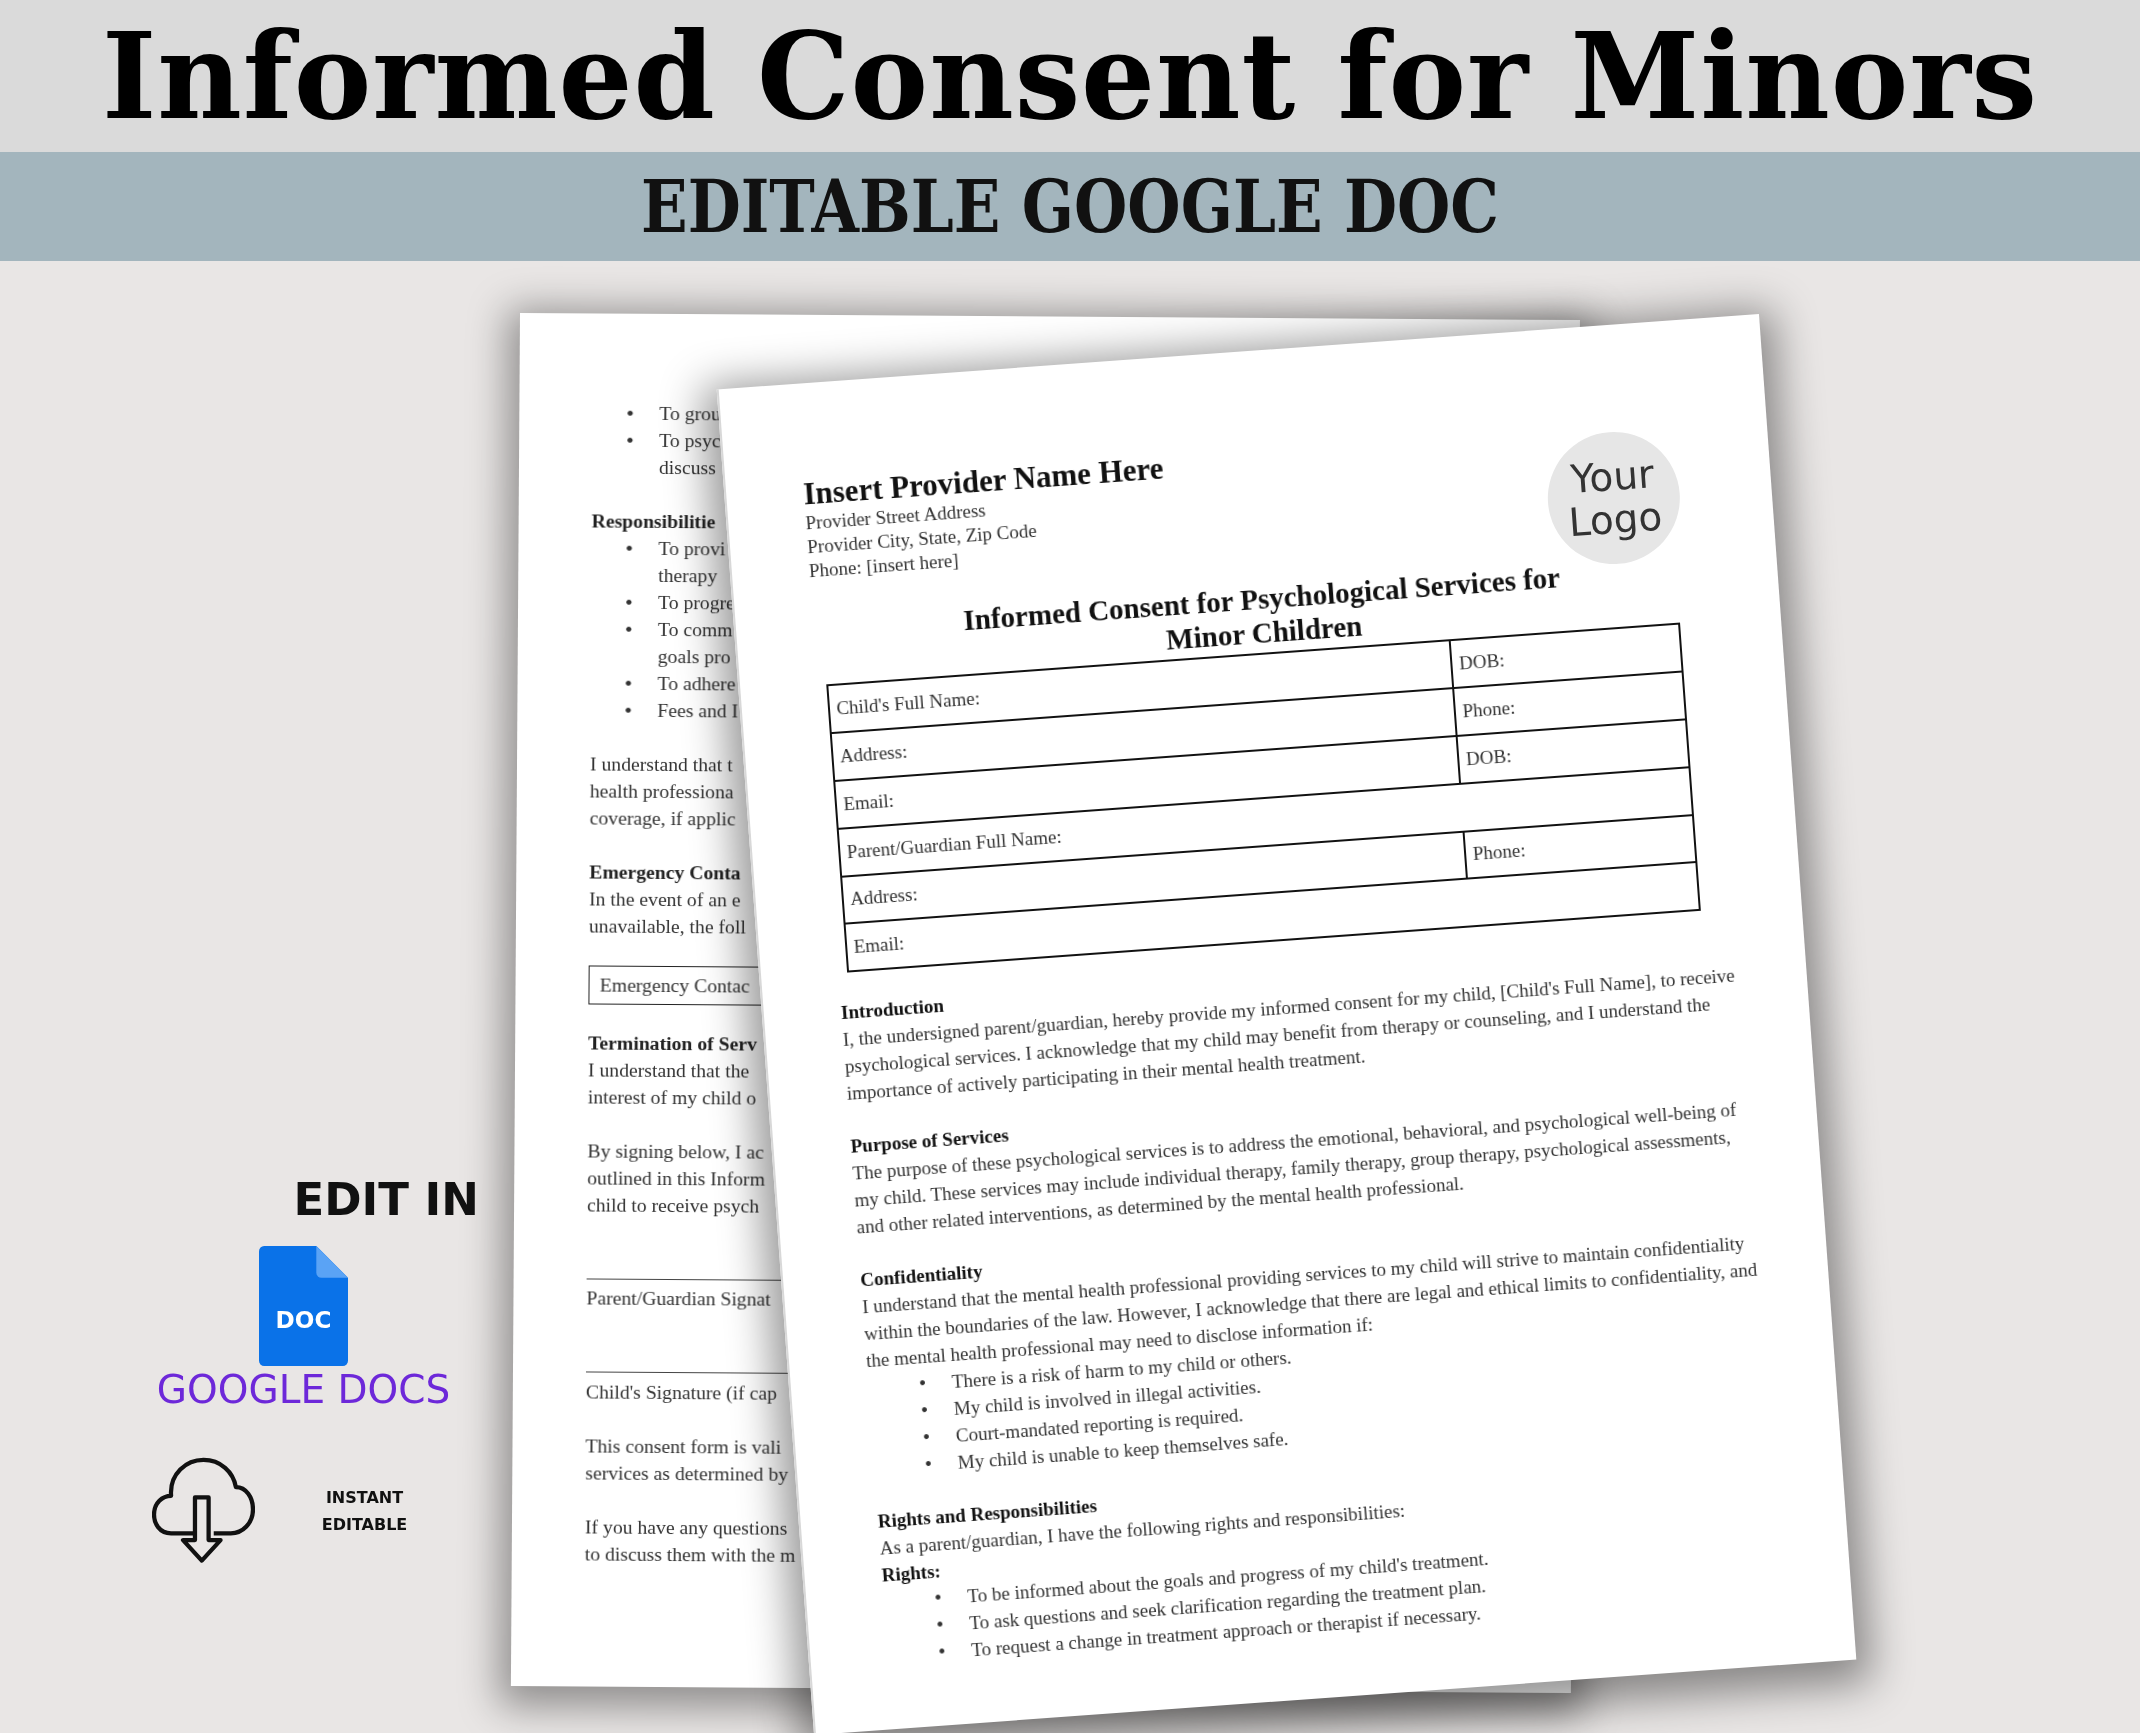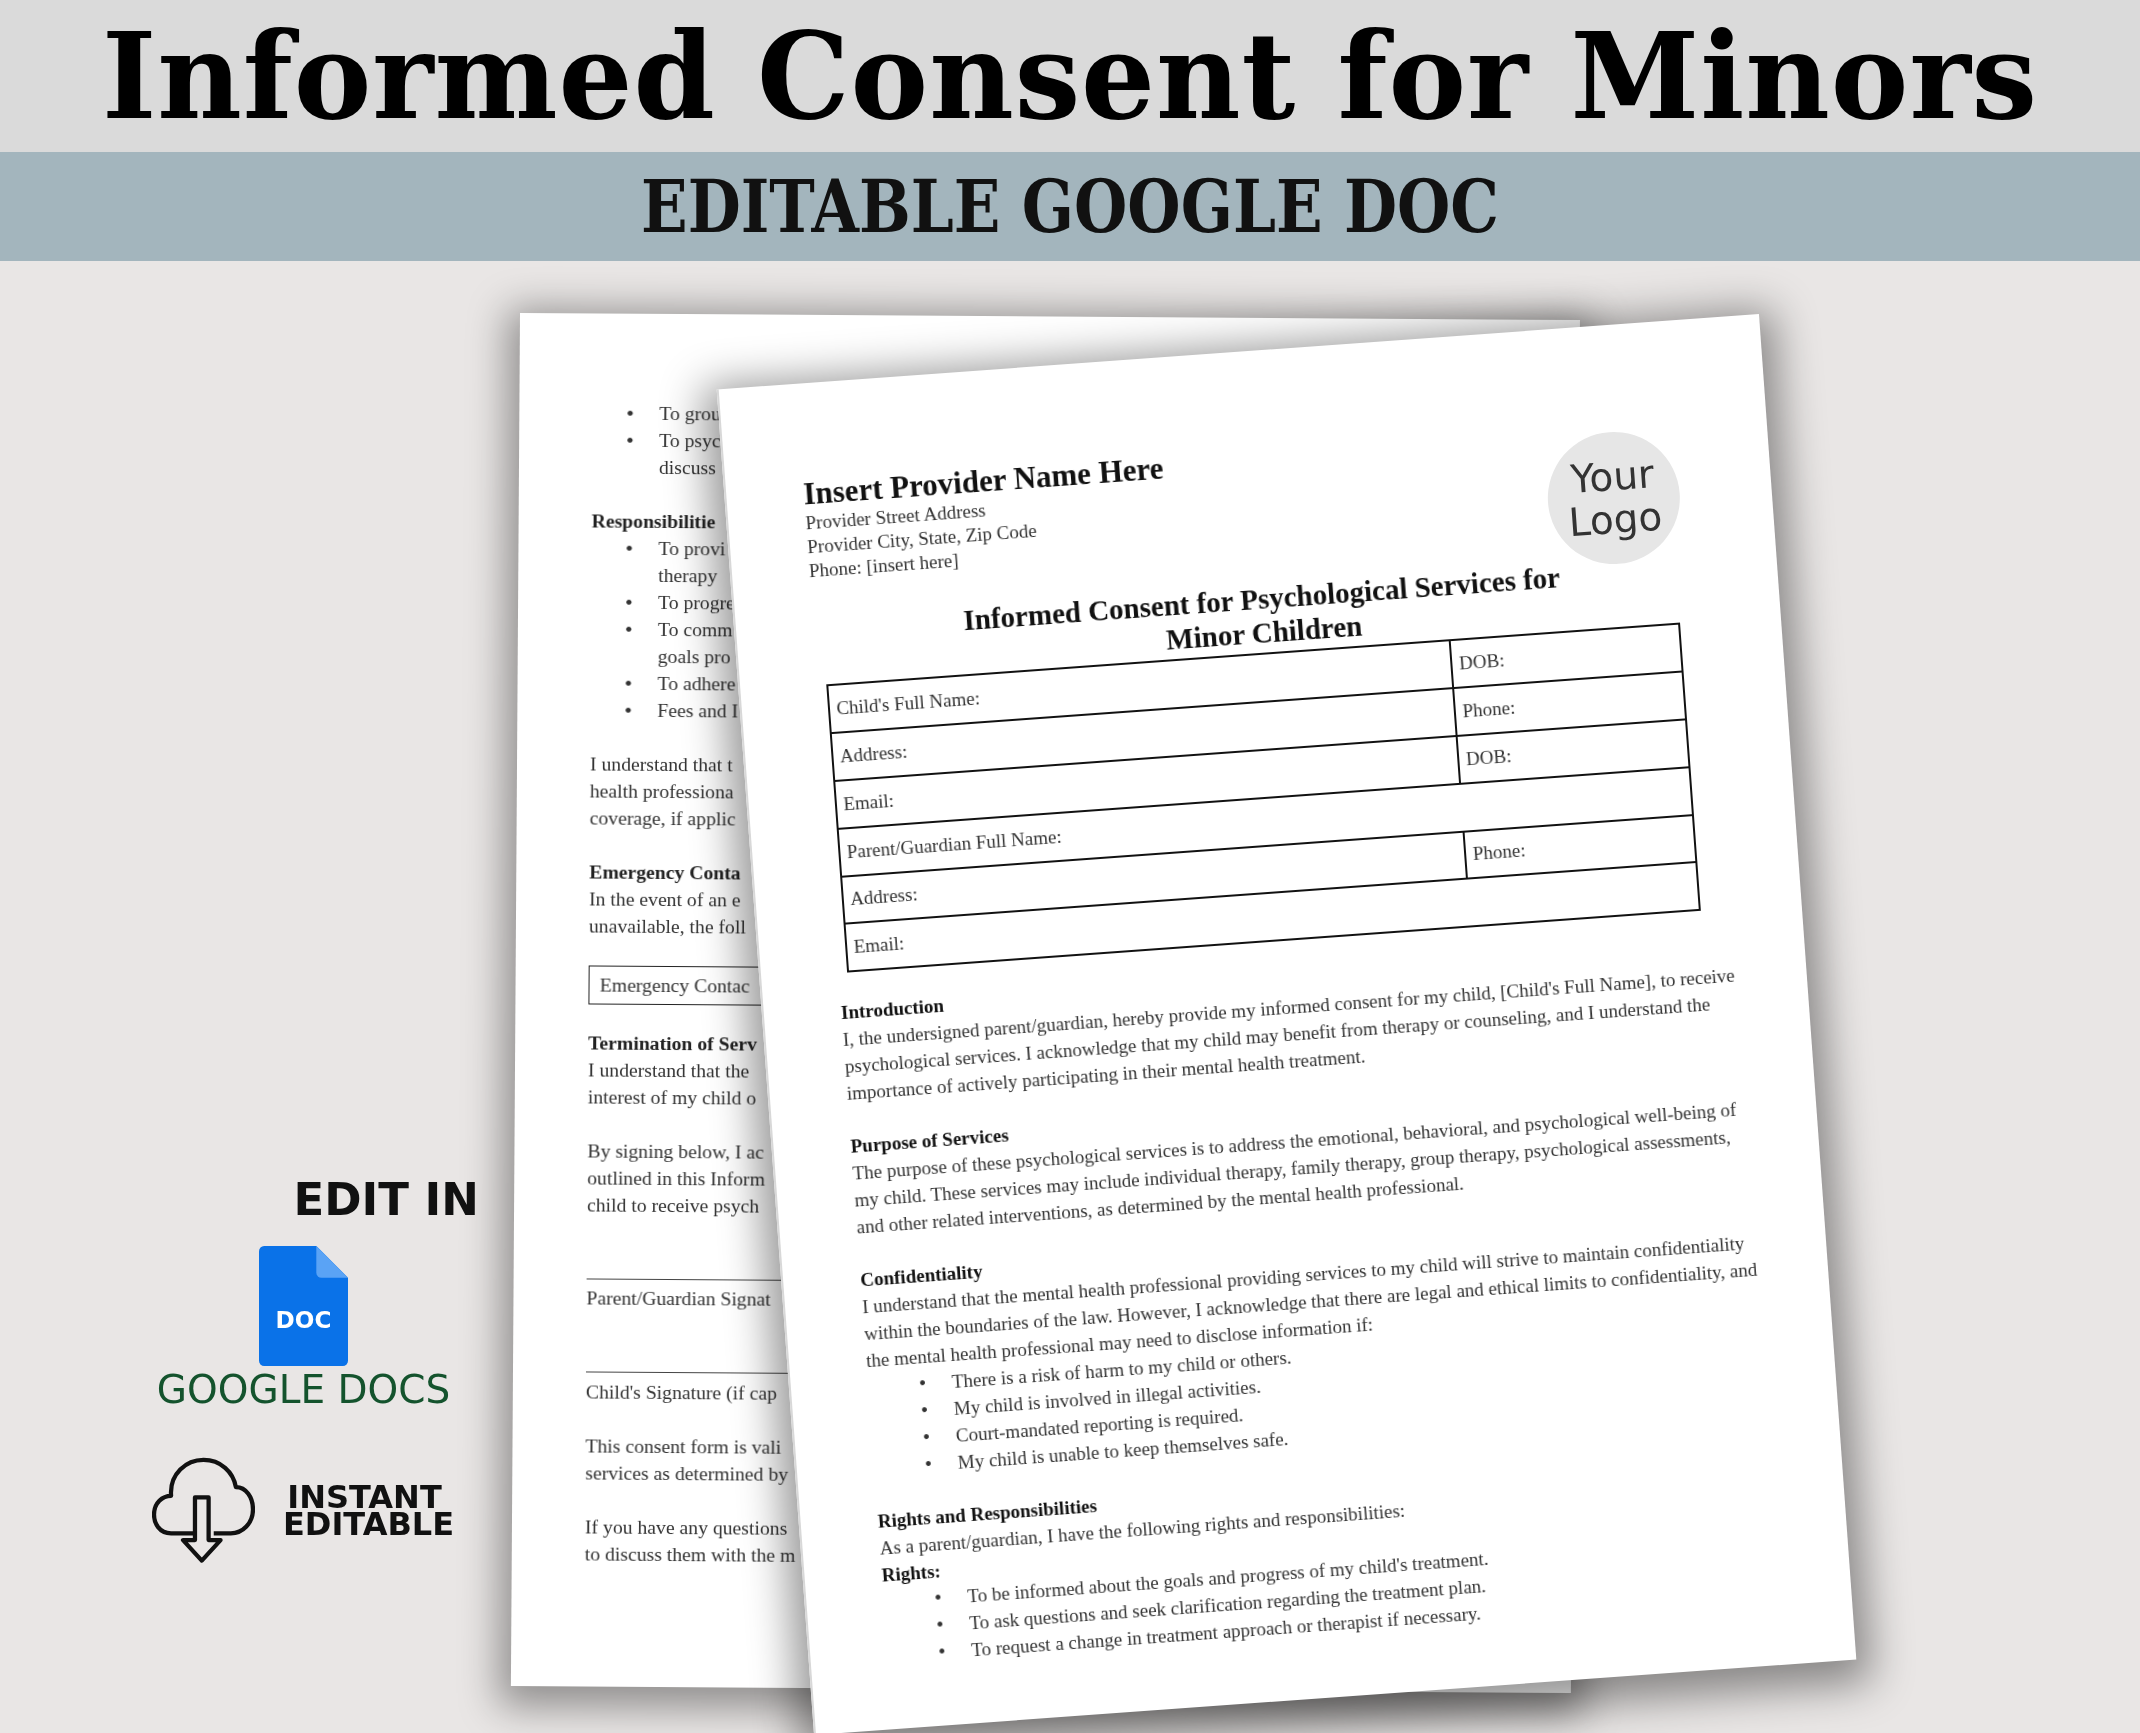--- a/index.html
+++ b/index.html
@@ -30,23 +30,23 @@
   .info-table { width:856px; border-collapse:collapse; margin-top:3.4px; margin-left:8.6px; font-size:19px; color:#333; }
   .info-table td { border:2.6px solid #111; height:39px; padding:3.4px 6.8px; vertical-align:middle; }
   .info-table td.narrow { width:214px; }
   .sec { margin-top:26px; font-size:19px; line-height:27px; color:#333; }
   .sec .h { font-weight:bold; color:#111; }
   .sec .bl { position:relative; padding-left:84px; }
   .sec .bl::before { content:"•"; position:absolute; left:51px; top:0; font-size:20.5px; }
 
   .edit-in { position:absolute; left:128px; top:1173px; width:351px; text-align:right; font-family:"DejaVu Sans", sans-serif; font-weight:bold; font-size:45px; color:#111; }
   .doc-icon { position:absolute; left:259px; top:1246px; width:89px; height:120px; }
-  .gdocs-label { position:absolute; left:128px; top:1367px; width:351px; text-align:center; font-family:"DejaVu Sans", sans-serif; font-size:39px; color:#14532d; }
+  .gdocs-label { position:absolute; left:128px; top:1367px; width:351px; text-align:center; font-family:"DejaVu Sans", sans-serif; font-size:39px; color:#6d28d9; }
   .cloud-icon { position:absolute; left:152px; top:1448px; width:103px; height:116px; }
-  .instant { position:absolute; left:283px; top:1484px; width:163px; text-align:center; font-family:"DejaVu Sans", sans-serif; font-weight:bold; font-size:32px; line-height:27px; color:#111; }
+  .instant { position:absolute; left:283px; top:1484px; width:163px; text-align:center; font-family:"DejaVu Sans", sans-serif; font-weight:bold; font-size:16px; line-height:27px; color:#111; }
 </style>
 </head>
 <body>
 
 <div class="band-top"></div>
 <div class="band-sub"></div>
 <div class="main-title">Informed Consent for Minors</div>
 <div class="sub-title">EDITABLE GOOGLE DOC</div>
 
 <div class="page back-page">

